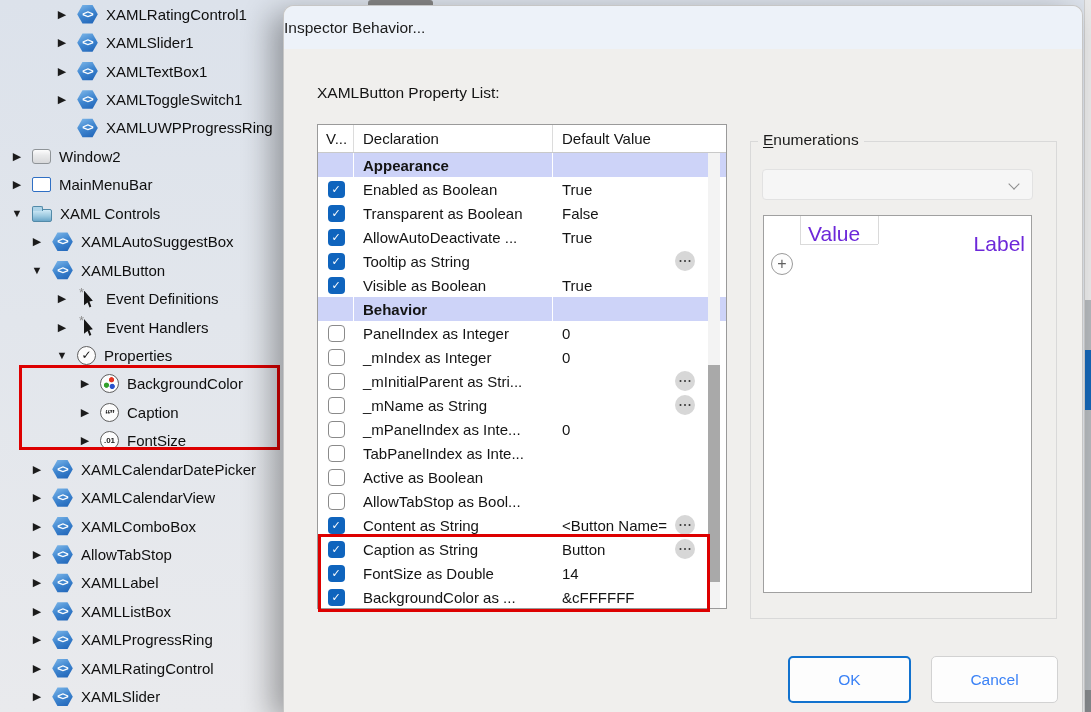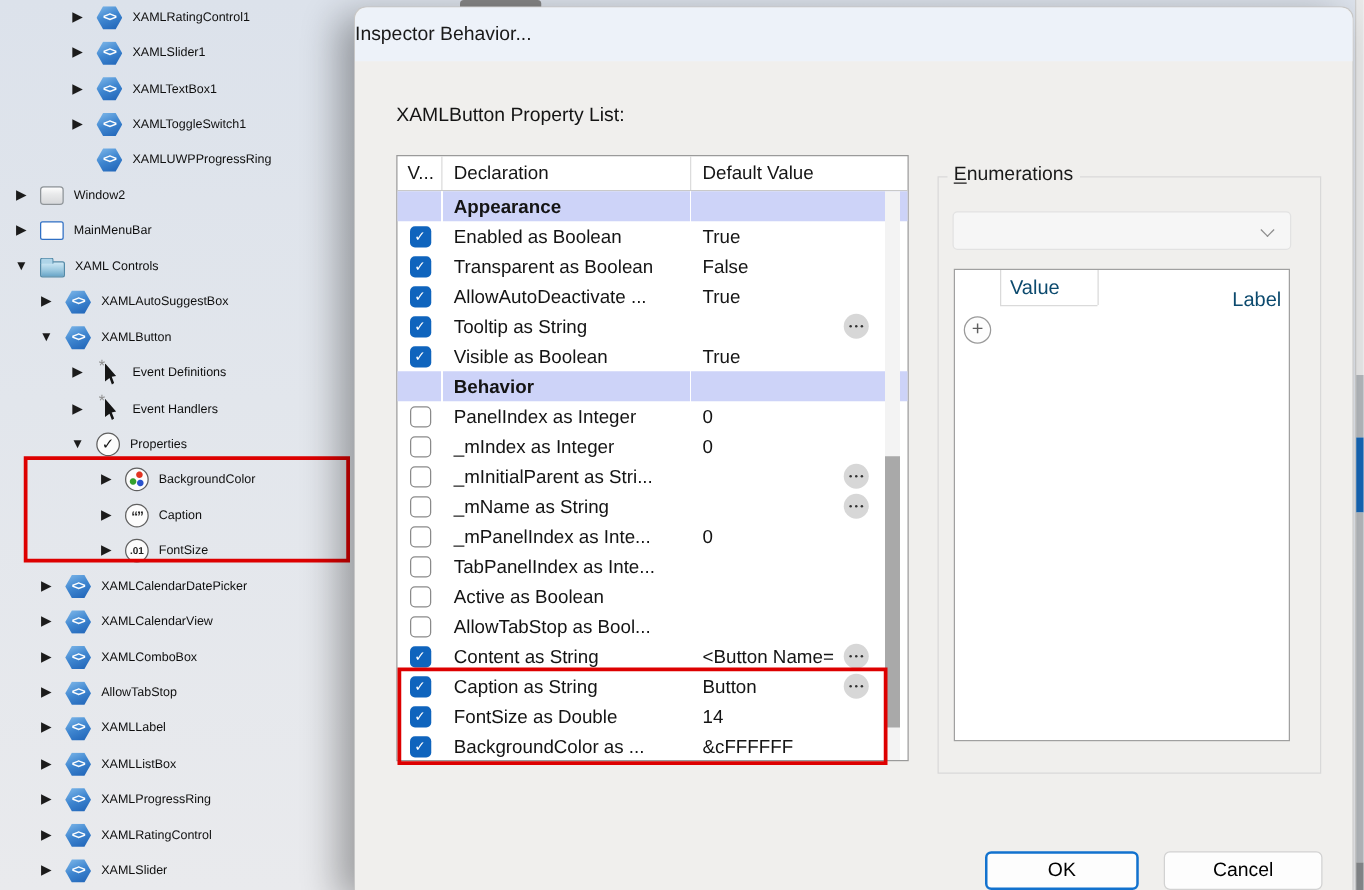--- a/index.html
+++ b/index.html
@@ -7,21 +7,21 @@
   body { font-family:"Liberation Sans","DejaVu Sans",sans-serif; color:#141414; }
   #stage { position:relative; width:1091px; height:712px; background:#e7e9ec; overflow:hidden; }
 
   
   #tree-panel { position:absolute; left:0; top:0; width:1084px; height:712px;
     background:linear-gradient(180deg,#dce2eb 0%,#e2e6ec 45%,#e9eaed 100%); z-index:1; }
   .trow { height:28.45px; display:flex; align-items:center; white-space:nowrap; }
   .exp { width:14px; margin-right:8px; font-size:11px; color:#1b1b1b; text-align:center; flex:none; line-height:1; }
   .ticon { width:21px; height:20px; margin-right:8px; flex:none; position:relative;
     display:flex; align-items:center; justify-content:center; }
-  .tlabel { font-size:10px; color:#0f0f0f; }
+  .tlabel { font-size:15px; color:#0f0f0f; }
 
   .ic-xaml { clip-path:polygon(26% 4%,74% 4%,99% 50%,74% 96%,26% 96%,1% 50%);
     background:linear-gradient(155deg,#85bdec 0%,#3f86d0 48%,#1b5fb4 100%);
     color:#fff; font-weight:bold; font-size:10.5px; }
   .ic-xaml::after { content:"<>"; letter-spacing:-1px; margin-top:-1px; }
 
   .ic-window { width:19px; height:15px; background:linear-gradient(180deg,#fdfdfd 0%,#e9eaeb 40%,#d7d8da 100%);
     border:1px solid #8f9498; border-radius:3px; align-self:center; }
   .ic-window::before { content:""; display:block; height:3px; margin:1px 1px 0 1px;
     background:#eff1f3; border-bottom:1px solid #c3c6c9; }
@@ -97,33 +97,33 @@
 
   
   #enum-group { position:absolute; left:466px; top:135px; width:307px; height:478px; border:1px solid #d9d9d9; }
   #enum-label { position:absolute; left:7px; top:-11px; background:#f0efed; padding:0 5px; font-size:15.5px; color:#1a1a1a; }
   #enum-label u { text-underline-offset:2px; }
   #enum-dropdown { position:absolute; left:11px; top:27px; width:271px; height:31px; background:#f6f6f6;
     border:1px solid #e2e2e2; border-radius:4px; }
   #enum-dropdown .chev { position:absolute; right:14px; top:10px; width:8px; height:8px;
     border-right:1.6px solid #8d8d8d; border-bottom:1.6px solid #8d8d8d; transform:rotate(45deg); }
   #enum-table { position:absolute; left:12px; top:73px; width:269px; height:378px; background:#fff; border:1px solid #a0a0a0; }
-  #enum-head { position:relative; height:32px; font-size:16px; color:#0c4a6e; }
+  #enum-head { position:relative; height:32px; font-size:21px; color:#6d28d9; }
   #enum-head .h-value { position:absolute; left:44px; top:6px; }
   #enum-head .h-label { position:absolute; right:6px; top:16px; }
   .vline1 { position:absolute; left:36px; top:0; width:1px; height:28px; background:#dadada; }
   .vline2 { position:absolute; left:114px; top:0; width:1px; height:28px; background:#dadada; }
   .hline  { position:absolute; left:36px; top:28px; width:78px; height:1px; background:#dadada; }
   #enum-add { position:absolute; left:7px; top:37px; width:22px; height:22px; border-radius:50%;
     border:1px solid #9a9a9a; background:#fdfdfd; color:#5f5f5f; font-size:16px;
     display:flex; align-items:center; justify-content:center; line-height:1; }
 
   
-  .dlg-btn { position:absolute; top:675px; height:31px; background:#fdfdfd; border-radius:5px;
-    font-size:15.5px; display:flex; align-items:center; justify-content:center; color:#000000; cursor:default; }
+  .dlg-btn { position:absolute; top:650px; height:47px; background:#fdfdfd; border-radius:5px;
+    font-size:15.5px; display:flex; align-items:center; justify-content:center; color:#3b82f6; cursor:default; }
   #ok-btn { left:504px; width:123px; border:2px solid #1272ce; }
   #cancel-btn { left:647px; width:127px; border:1px solid #d2d2d2; }
 </style>
 </head>
 <body>
 
 <div id="stage">
 
   <div id="tree-panel">
     <div id="tree-rows">

